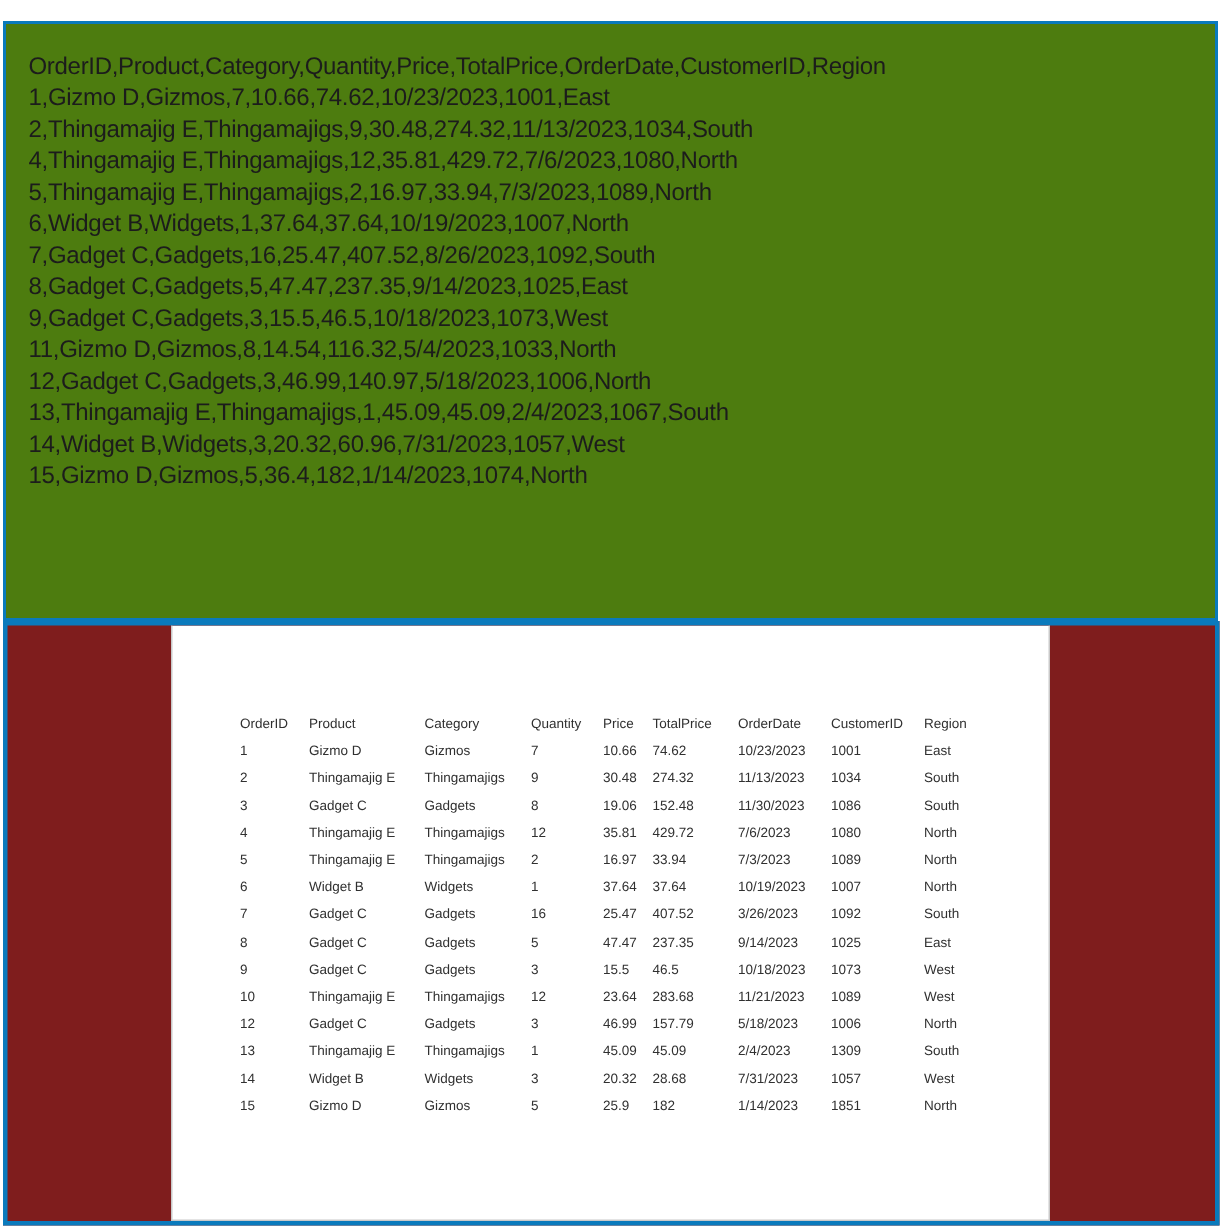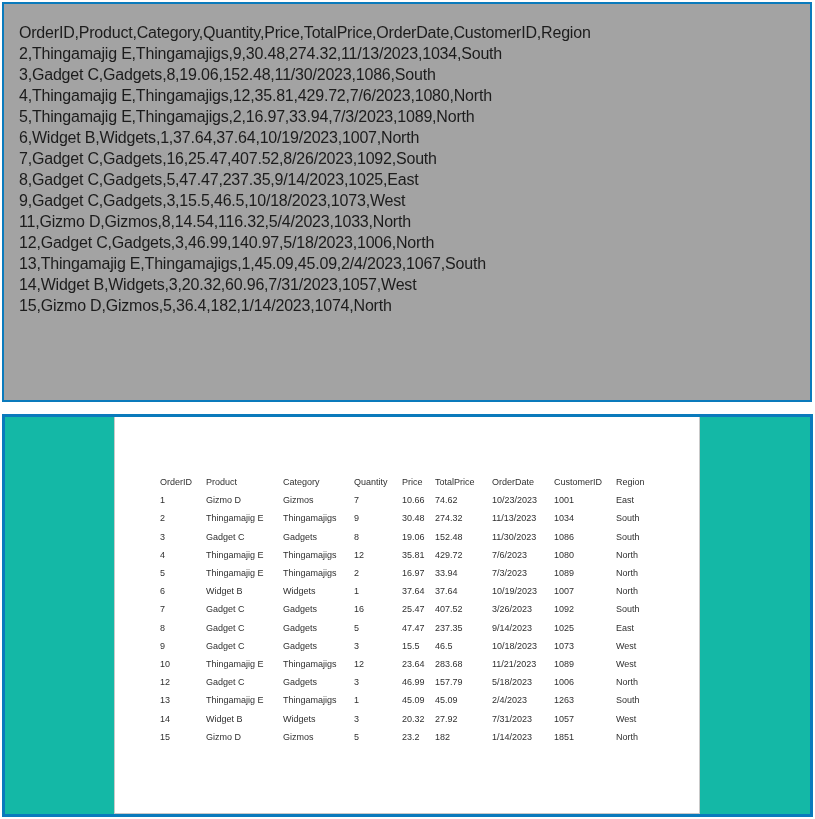--- a/index.html
+++ b/index.html
@@ -12,47 +12,47 @@
     height: 819px;
     position: relative;
     overflow: hidden;
     font-family: "Liberation Sans", sans-serif;
   }
 
   
   .csv-panel {
     position: absolute;
     left: 2px;
-    top: 2px;
+    top: 14px;
     width: 810px;
     height: 400px;
     box-sizing: border-box;
     border: 2px solid #0a7abc;
-    background: #a3a3a3;
+    background: #4d7c0f;
     padding: 18px 10px 0 15px;
     overflow: hidden;
   }
   .csv-line {
     font-size: 16px;
     line-height: 21px;
     color: #1c1c1c;
     white-space: nowrap;
     letter-spacing: -0.2px;
   }
 
   
   .preview-panel {
     position: absolute;
     left: 2px;
     top: 414px;
     width: 811px;
     height: 403px;
     box-sizing: border-box;
     border: 3px solid #0a7abc;
-    background: #14b8a6;
+    background: #7f1d1d;
     overflow: hidden;
   }
   .preview-page {
     position: absolute;
     left: 109px;
     top: 0;
     width: 586px;
     height: 100%;
     box-sizing: border-box;
     background: #ffffff;
@@ -88,22 +88,22 @@
     white-space: nowrap;
     overflow: visible;
   }
 </style>
 </head>
 <body>
 
 <div class="csv-panel">
   <div id="csv-lines">
       <div class="csv-line">OrderID,Product,Category,Quantity,Price,TotalPrice,OrderDate,CustomerID,Region</div>
+      <div class="csv-line">1,Gizmo D,Gizmos,7,10.66,74.62,10/23/2023,1001,East</div>
       <div class="csv-line">2,Thingamajig E,Thingamajigs,9,30.48,274.32,11/13/2023,1034,South</div>
-      <div class="csv-line">3,Gadget C,Gadgets,8,19.06,152.48,11/30/2023,1086,South</div>
       <div class="csv-line">4,Thingamajig E,Thingamajigs,12,35.81,429.72,7/6/2023,1080,North</div>
       <div class="csv-line">5,Thingamajig E,Thingamajigs,2,16.97,33.94,7/3/2023,1089,North</div>
       <div class="csv-line">6,Widget B,Widgets,1,37.64,37.64,10/19/2023,1007,North</div>
       <div class="csv-line">7,Gadget C,Gadgets,16,25.47,407.52,8/26/2023,1092,South</div>
       <div class="csv-line">8,Gadget C,Gadgets,5,47.47,237.35,9/14/2023,1025,East</div>
       <div class="csv-line">9,Gadget C,Gadgets,3,15.5,46.5,10/18/2023,1073,West</div>
       <div class="csv-line">11,Gizmo D,Gizmos,8,14.54,116.32,5/4/2023,1033,North</div>
       <div class="csv-line">12,Gadget C,Gadgets,3,46.99,140.97,5/18/2023,1006,North</div>
       <div class="csv-line">13,Thingamajig E,Thingamajigs,1,45.09,45.09,2/4/2023,1067,South</div>
       <div class="csv-line">14,Widget B,Widgets,3,20.32,60.96,7/31/2023,1057,West</div>
@@ -261,40 +261,40 @@
             <td>North</td>
           </tr>
           <tr>
             <td>13</td>
             <td>Thingamajig E</td>
             <td>Thingamajigs</td>
             <td>1</td>
             <td>45.09</td>
             <td>45.09</td>
             <td>2/4/2023</td>
-            <td>1263</td>
+            <td>1309</td>
             <td>South</td>
           </tr>
           <tr>
             <td>14</td>
             <td>Widget B</td>
             <td>Widgets</td>
             <td>3</td>
             <td>20.32</td>
-            <td>27.92</td>
+            <td>28.68</td>
             <td>7/31/2023</td>
             <td>1057</td>
             <td>West</td>
           </tr>
           <tr>
             <td>15</td>
             <td>Gizmo D</td>
             <td>Gizmos</td>
             <td>5</td>
-            <td>23.2</td>
+            <td>25.9</td>
             <td>182</td>
             <td>1/14/2023</td>
             <td>1851</td>
             <td>North</td>
           </tr>
         </tbody>
     </table>
   </div>
 </div>
 

